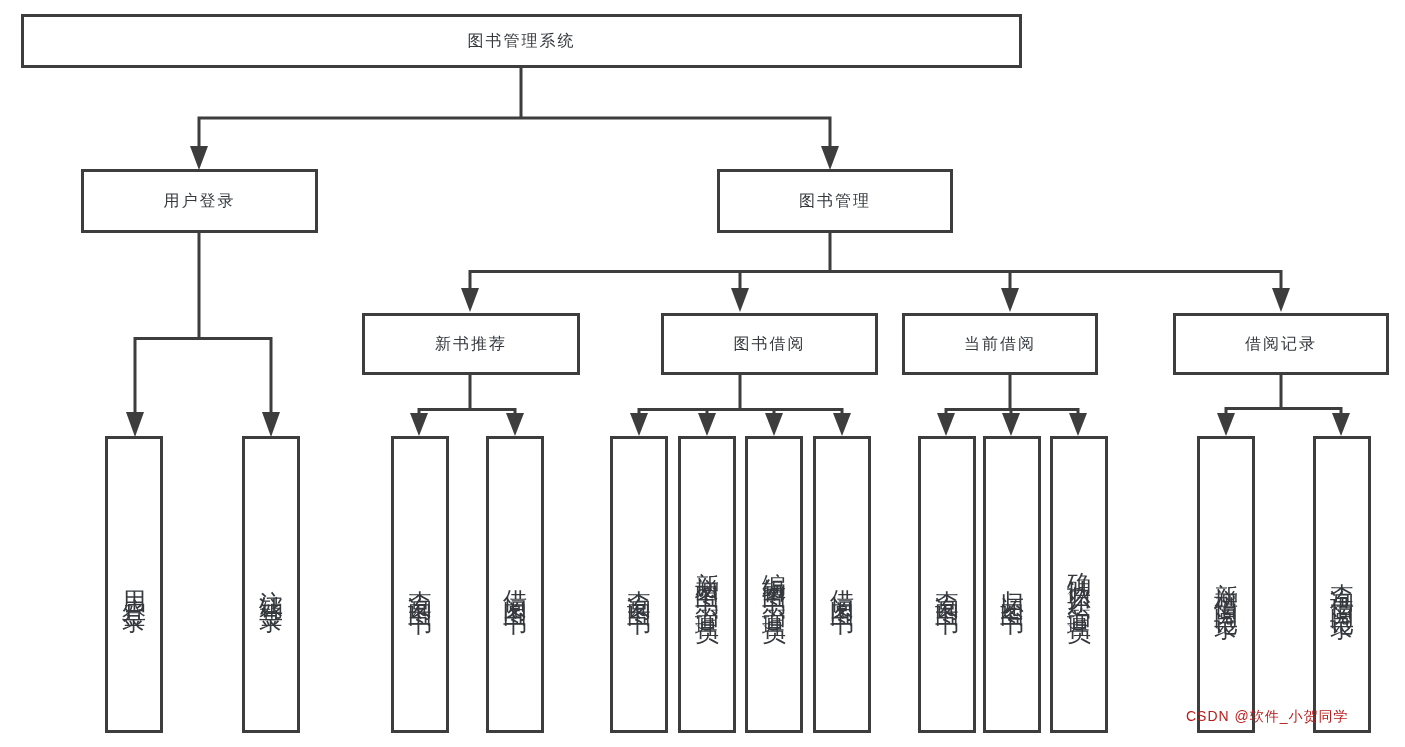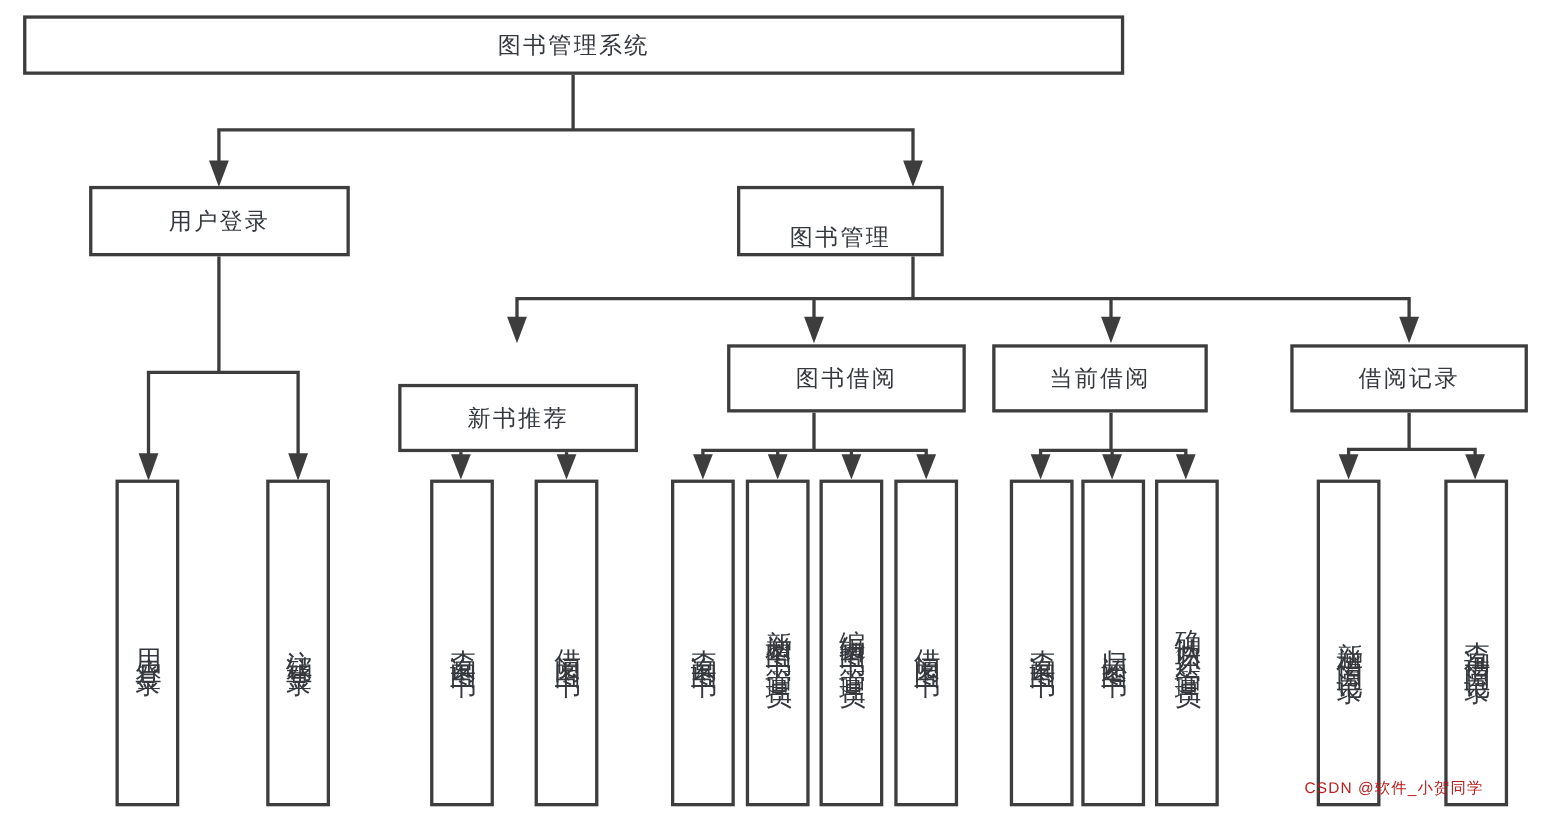--- a/index.html
+++ b/index.html
@@ -16,26 +16,26 @@
     position: absolute; left: 0; top: 0; width: 1405px; height: 747px;
     pointer-events: none;
   }
   .box {
     position: absolute;
     background: #ffffff;
     border: 3px solid #3d3d3d;
     display: flex; align-items: center; justify-content: center;
     color: #35383d;
   }
-  .h-box { font-size: 21px; letter-spacing: 2px; }
+  .h-box { font-size: 16px; letter-spacing: 2px; }
   .box.root   { left: 21px;   top: 14px;  width: 1001px; height: 54px; }
   .box.lv2-a  { left: 81px;   top: 169px; width: 237px;  height: 64px; }
-  .box.lv2-b  { left: 670px;  top: 169px; width: 188px;  height: 64px; align-items: flex-end; }
+  .box.lv2-b  { left: 717px;  top: 169px; width: 236px;  height: 64px; }
   .box.lv3    { top: 313px; height: 62px; }
-  .box.lv3-a  { left: 362px;  width: 218px; margin-top: 36px; }
+  .box.lv3-a  { left: 362px;  width: 218px; }
   .box.lv3-b  { left: 661px;  width: 217px; }
   .box.lv3-c  { left: 902px;  width: 196px; }
   .box.lv3-d  { left: 1173px; width: 216px; font-family: Liberation Mono, monospace; }
   .leaf {
     position: absolute; top: 436px; width: 58px; height: 297px;
     background: #ffffff; border: 3px solid #3d3d3d;
     display: flex; align-items: center; justify-content: center;
     color: #35383d;
   }
   .v-label {

